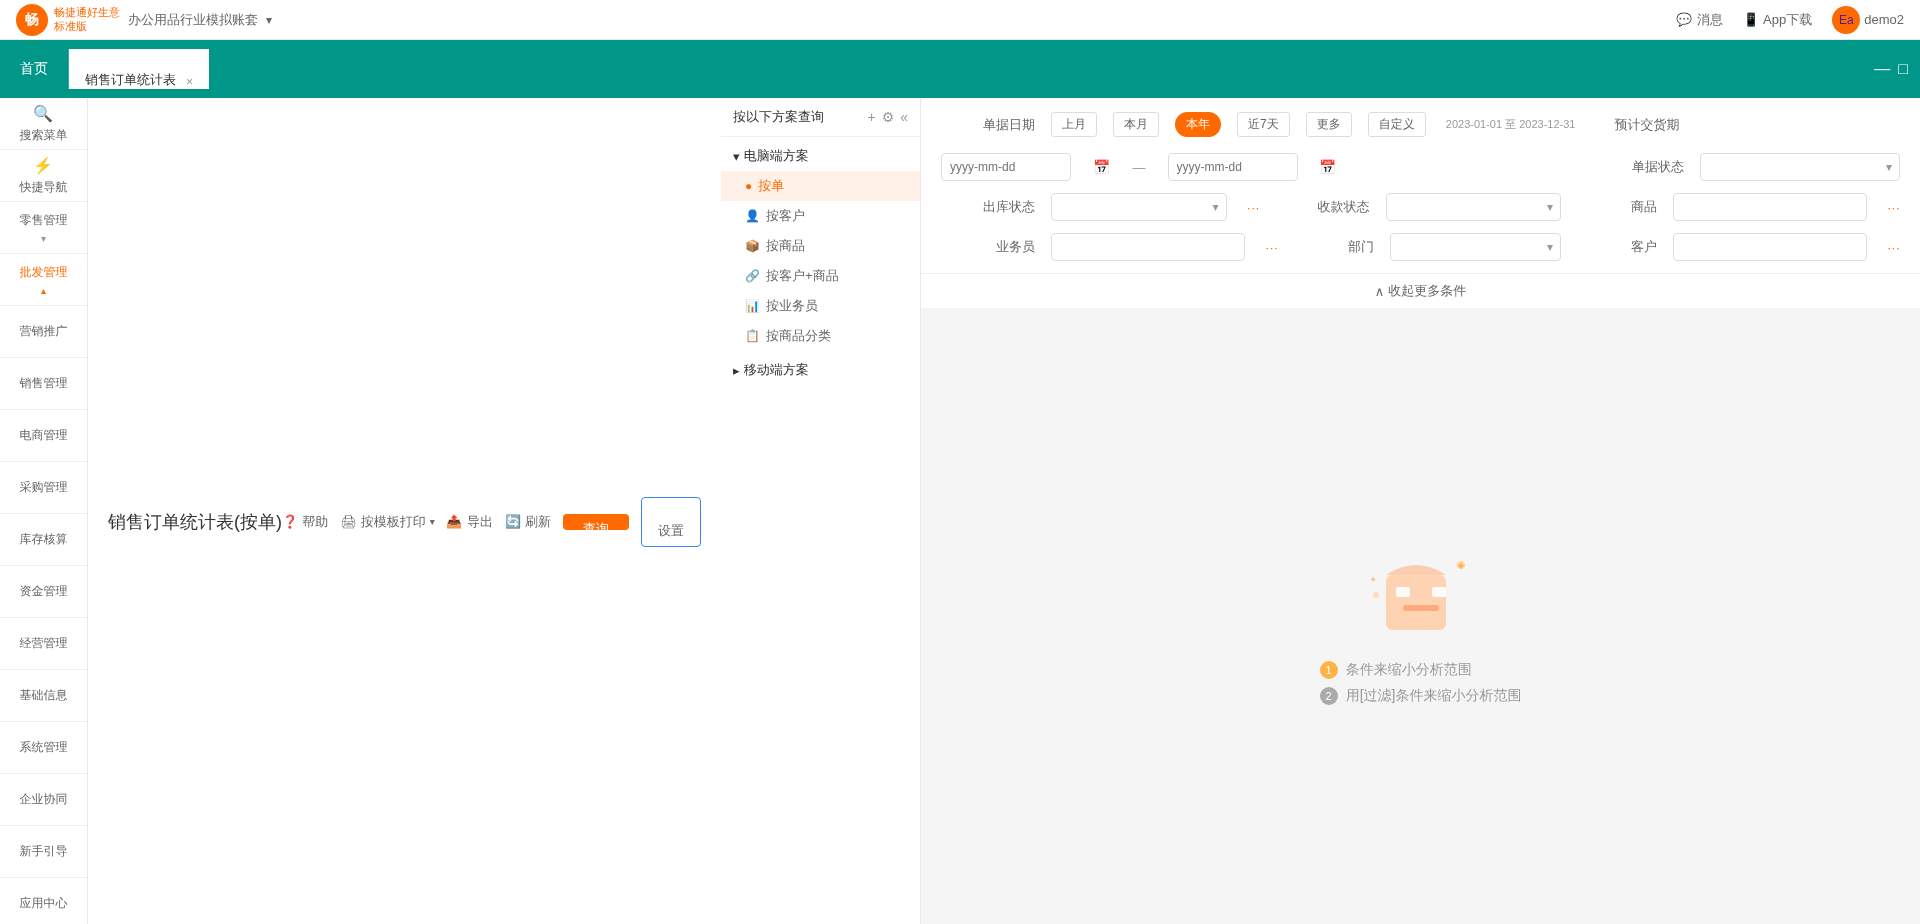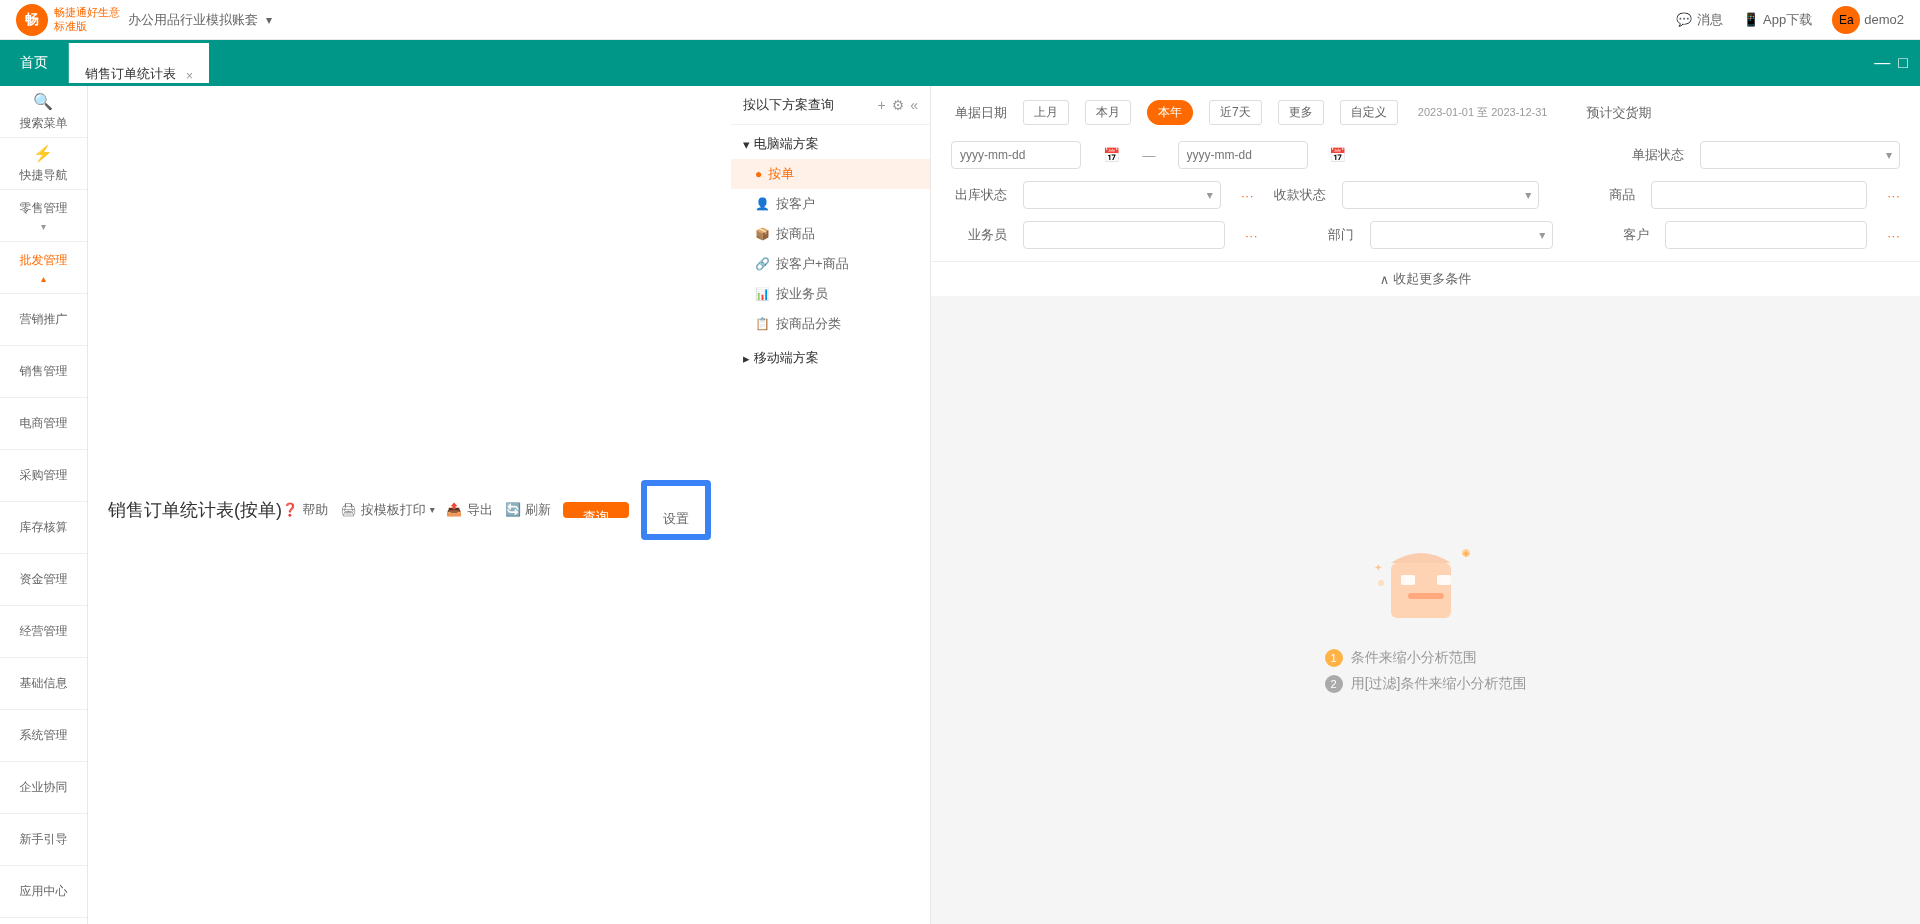--- a/index.html
+++ b/index.html
@@ -15,25 +15,25 @@
     .topbar-logo { display: flex; align-items: center; gap: 6px; }
     .logo-circle {
       width: 32px; height: 32px; background: #ff6a00; border-radius: 50%;
       display: flex; align-items: center; justify-content: center; color: #fff; font-size: 14px; font-weight: bold;
     }
     .logo-text { color: #ff6a00; font-size: 12px; line-height: 1.2; }
     .topbar-title { color: #666; font-size: 13px; }
     .topbar-dropdown { color: #666; cursor: pointer; font-size: 12px; }
     .topbar-right { display: flex; align-items: center; gap: 20px; }
     .topbar-action { display: flex; align-items: center; gap: 4px; color: #666; cursor: pointer; font-size: 13px; }
-    .user-avatar { width: 28px; height: 28px; border-radius: 50%; background: #ff6a00; display: flex; align-items: center; justify-content: center; color: #000000; font-size: 12px; text-align: center; }
+    .user-avatar { width: 28px; height: 28px; border-radius: 50%; background: #ff6a00; display: flex; align-items: center; justify-content: center; color: #4c1d95; font-size: 12px; text-align: center; }
 
     
     .tabbar {
-      display: flex; align-items: center; background: #009688; height: 46px; padding: 0 0 0 0;
+      display: flex; align-items: center; background: #009688; height: 58px; padding: 0 0 0 0;
     }
     .tab-home {
       display: flex; align-items: center; justify-content: center;
       height: 40px; padding: 0 20px; color: #fff; font-size: 14px; cursor: pointer;
       border-right: 1px solid rgba(255,255,255,0.2);
     }
     .tab-active {
       display: flex; align-items: flex-end; gap: 6px;
       height: 40px; padding: 0 16px; background: #fff; color: #333; font-size: 13px; cursor: pointer;
     }
@@ -69,25 +69,25 @@
     .page-title { font-size: 18px; font-weight: 500; color: #333; }
     .page-actions { display: flex; align-items: center; gap: 12px; }
     .page-action-btn {
       display: flex; align-items: center; gap: 4px; color: #666; font-size: 13px; cursor: pointer;
     }
     .btn-query {
       background: #ff6a00; color: #fff; border: none; border-radius: 4px;
       padding: 6px 20px; font-size: 13px; cursor: pointer; height: 16px;
     }
     .btn-setting {
-      background: #fff; color: #666; border: 6px solid #3b82f6; border-radius: 4px;
+      background: #fff; color: #666; border: 1px solid #3b82f6; border-radius: 4px;
       padding: 24px 16px; font-size: 13px; cursor: pointer; height: 32px;
     }
     .filter-row { display: flex; align-items: center; gap: 16px; margin-bottom: 12px; flex-wrap: wrap; }
-    .filter-label { color: #666; font-size: 13px; white-space: nowrap; min-width: 56px; text-align: right; }
+    .filter-label { color: #666; font-size: 13px; white-space: nowrap; min-width: 56px; text-align: right; margin-left: 38px; }
     .date-btn-group { display: flex; align-items: center; gap: 16px; }
     .date-btn {
       padding: 3px 10px; border: 1px solid #ddd; background: #fff; color: #666;
       font-size: 12px; cursor: pointer; border-radius: 3px;
     }
     .date-btn.active { background: #ff6a00; color: #fff; border-color: #ff6a00; border-radius: 12px; }
     .date-range-text { color: #999; font-size: 11px; margin-left: 4px; }
     .date-input-wrap { display: flex; align-items: center; gap: 22px; flex: 1; }
     .date-input {
       border: 1px solid #ddd; border-radius: 4px; padding: 4px 8px;

